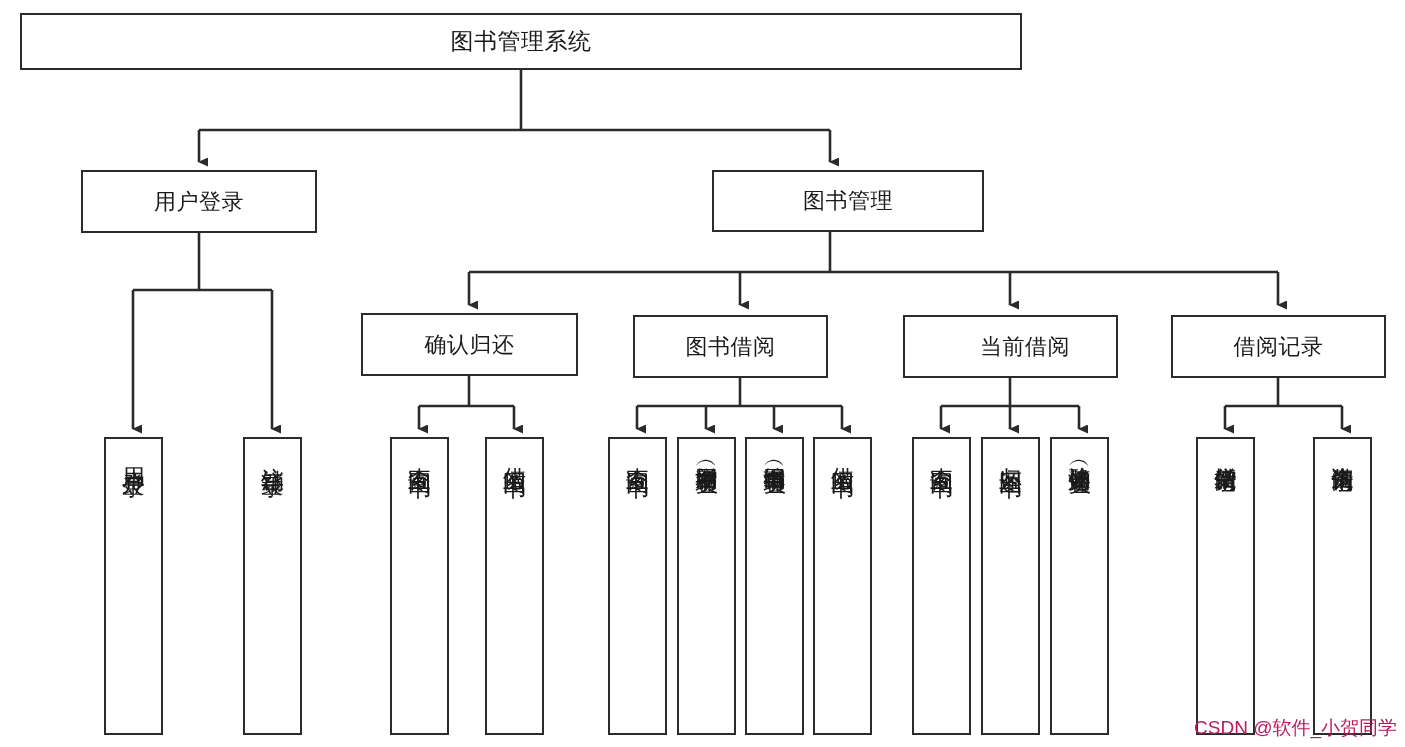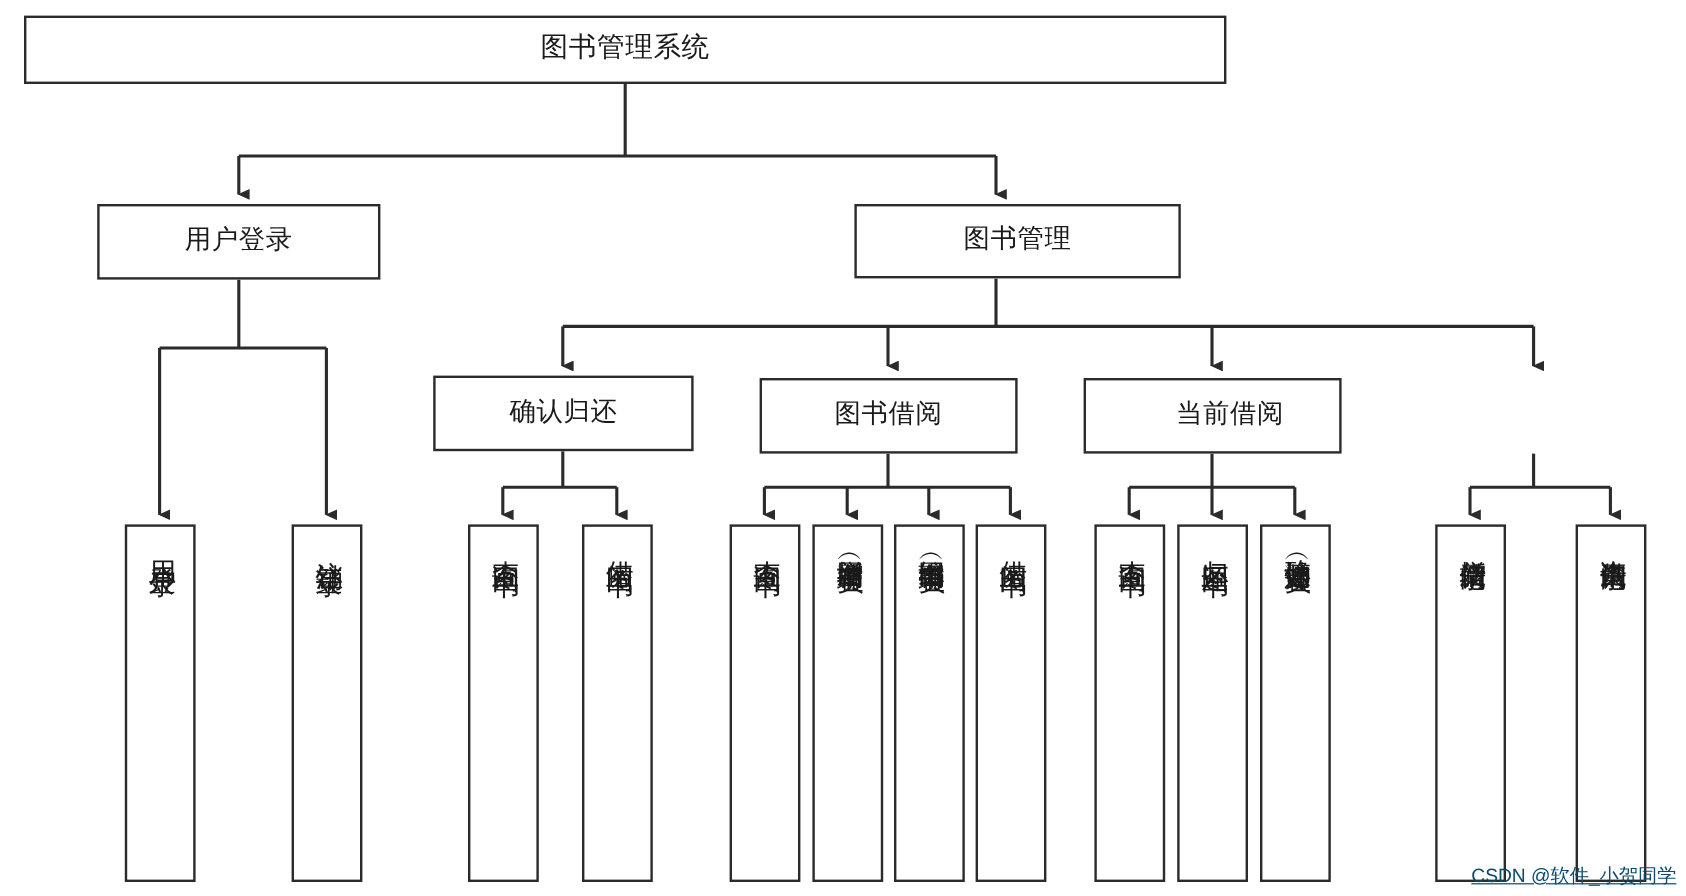--- a/index.html
+++ b/index.html
@@ -36,21 +36,20 @@
     display: flex;
     align-items: center;
     justify-content: center;
     color: #1a1a1a;
   }
   .node .node-label {
     display: block;
     text-align: left;
     line-height: 1.18;
     letter-spacing: 0.5px;
-    font-family: Liberation Mono, monospace;
   }
   
   .node.horizontal .node-label {
     font-size: 22px;
     white-space: nowrap;
   }
   .node.root .node-label {
     font-size: 23px;
   }
   
@@ -68,25 +67,24 @@
     white-space: nowrap;
   }
   .node.vertical.tall-text .node-label {
     font-size: 22px;
     letter-spacing: 1px;
   }
   .watermark {
     position: absolute;
     right: 8px;
     bottom: 6px;
-    font-size: 16px;
-    color: #0c4a6e;
+    font-size: 19px;
+    color: #be185d;
     white-space: nowrap;
     user-select: none;
-    text-decoration: underline;
   }
 </style>
 </head>
 <body>
 
 <div id="diagram-root">
 
   <svg class="connector-layer" viewBox="0 0 1405 747" xmlns="http://www.w3.org/2000/svg">
     <defs>
       <marker id="arrowhead" markerWidth="9" markerHeight="10" refX="4.5" refY="9" orient="auto" markerUnits="userSpaceOnUse">
@@ -146,28 +144,31 @@
   </div>
 
   <div class="node horizontal" style="left:712px; top:170px; width:272px; height:62px;">
     <span class="node-label">图书管理</span>
   </div>
 
   <div class="node horizontal" style="left:361px; top:313px; width:217px; height:63px;">
     <span class="node-label">确认归还</span>
   </div>
 
-  <div class="node horizontal" style="left:633px; top:315px; width:215px; height:63px;">
+  <div class="node horizontal" style="left:633px; top:315px; width:195px; height:63px;">
     <span class="node-label">图书借阅</span>
   </div>
 
   <div class="node horizontal" style="left:903px; top:315px; width:215px; height:63px;padding-left:29px;">
     <span class="node-label">当前借阅</span>
   </div>
 
+  <div class="node horizontal" style="left:1171px; top:315px; width:215px; height:63px;">
+    <span class="node-label">借阅记录</span>
+  </div>
 
   <div class="node vertical" style="left:104px; top:437px; width:59px; height:298px;">
     <span class="node-label">用户登录</span>
   </div>
 
   <div class="node vertical" style="left:243px; top:437px; width:59px; height:298px;">
     <span class="node-label">注销登录</span>
   </div>
 
   <div class="node vertical" style="left:390px; top:437px; width:59px; height:298px;">

